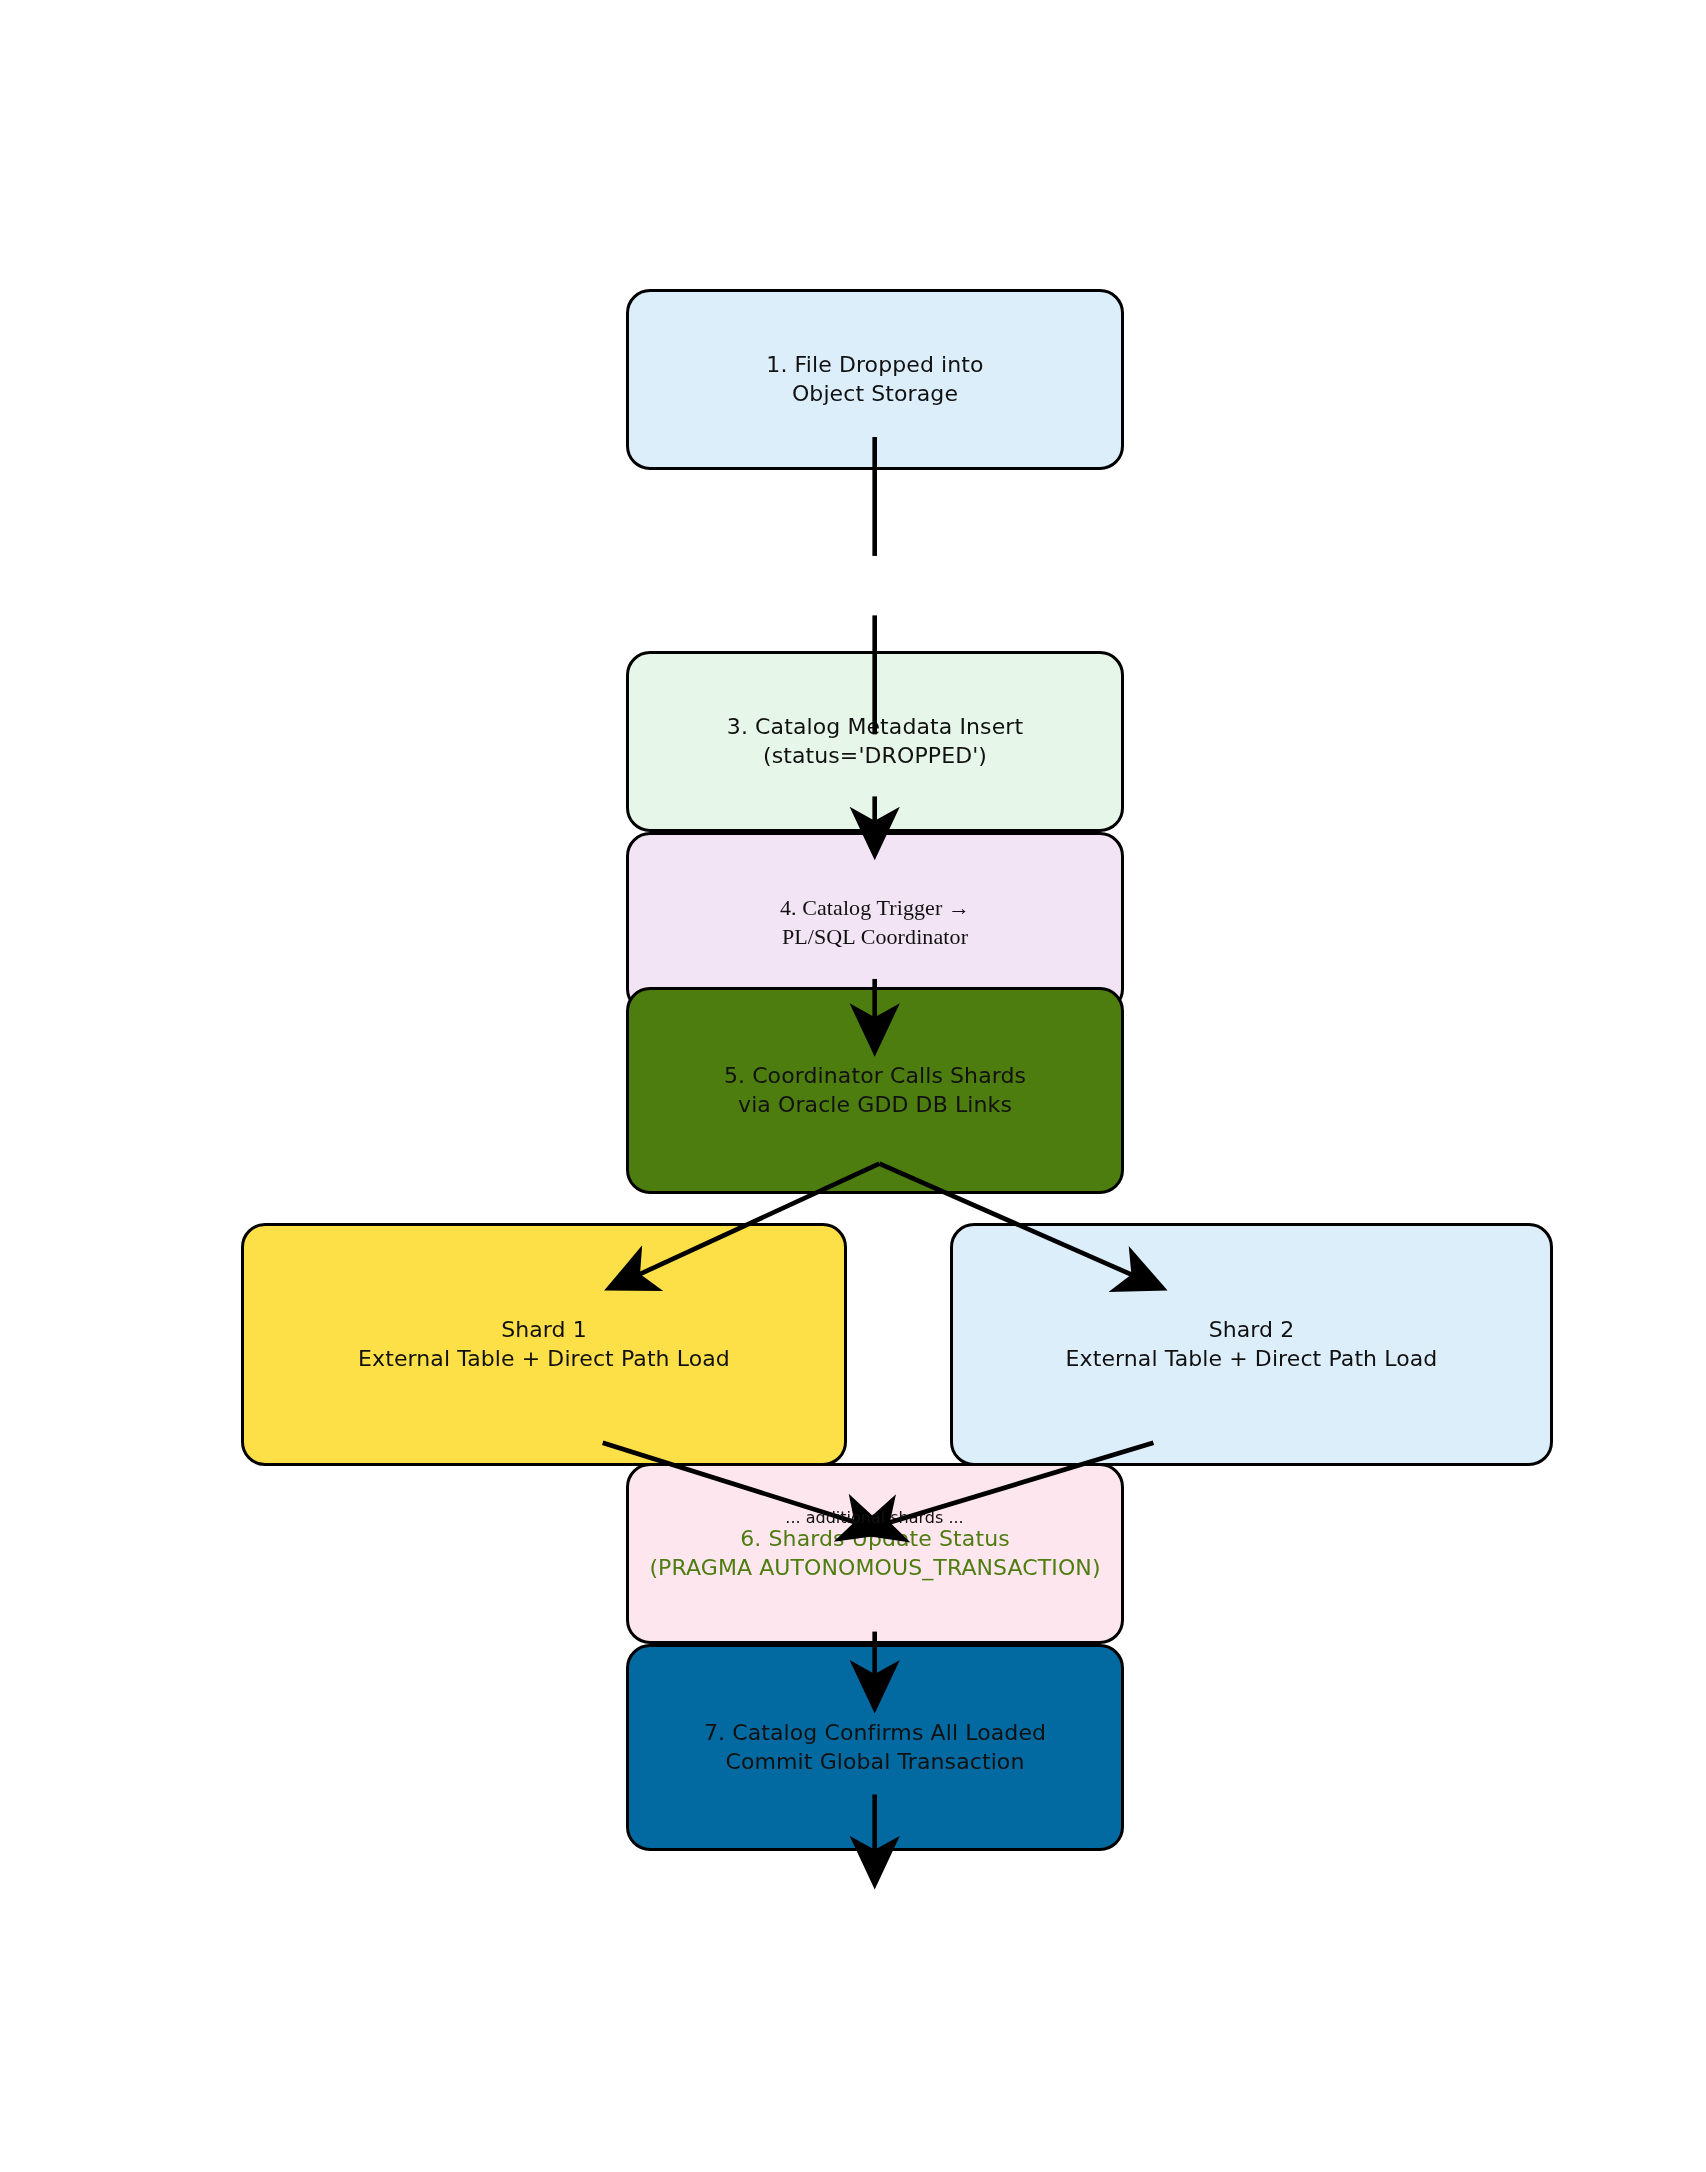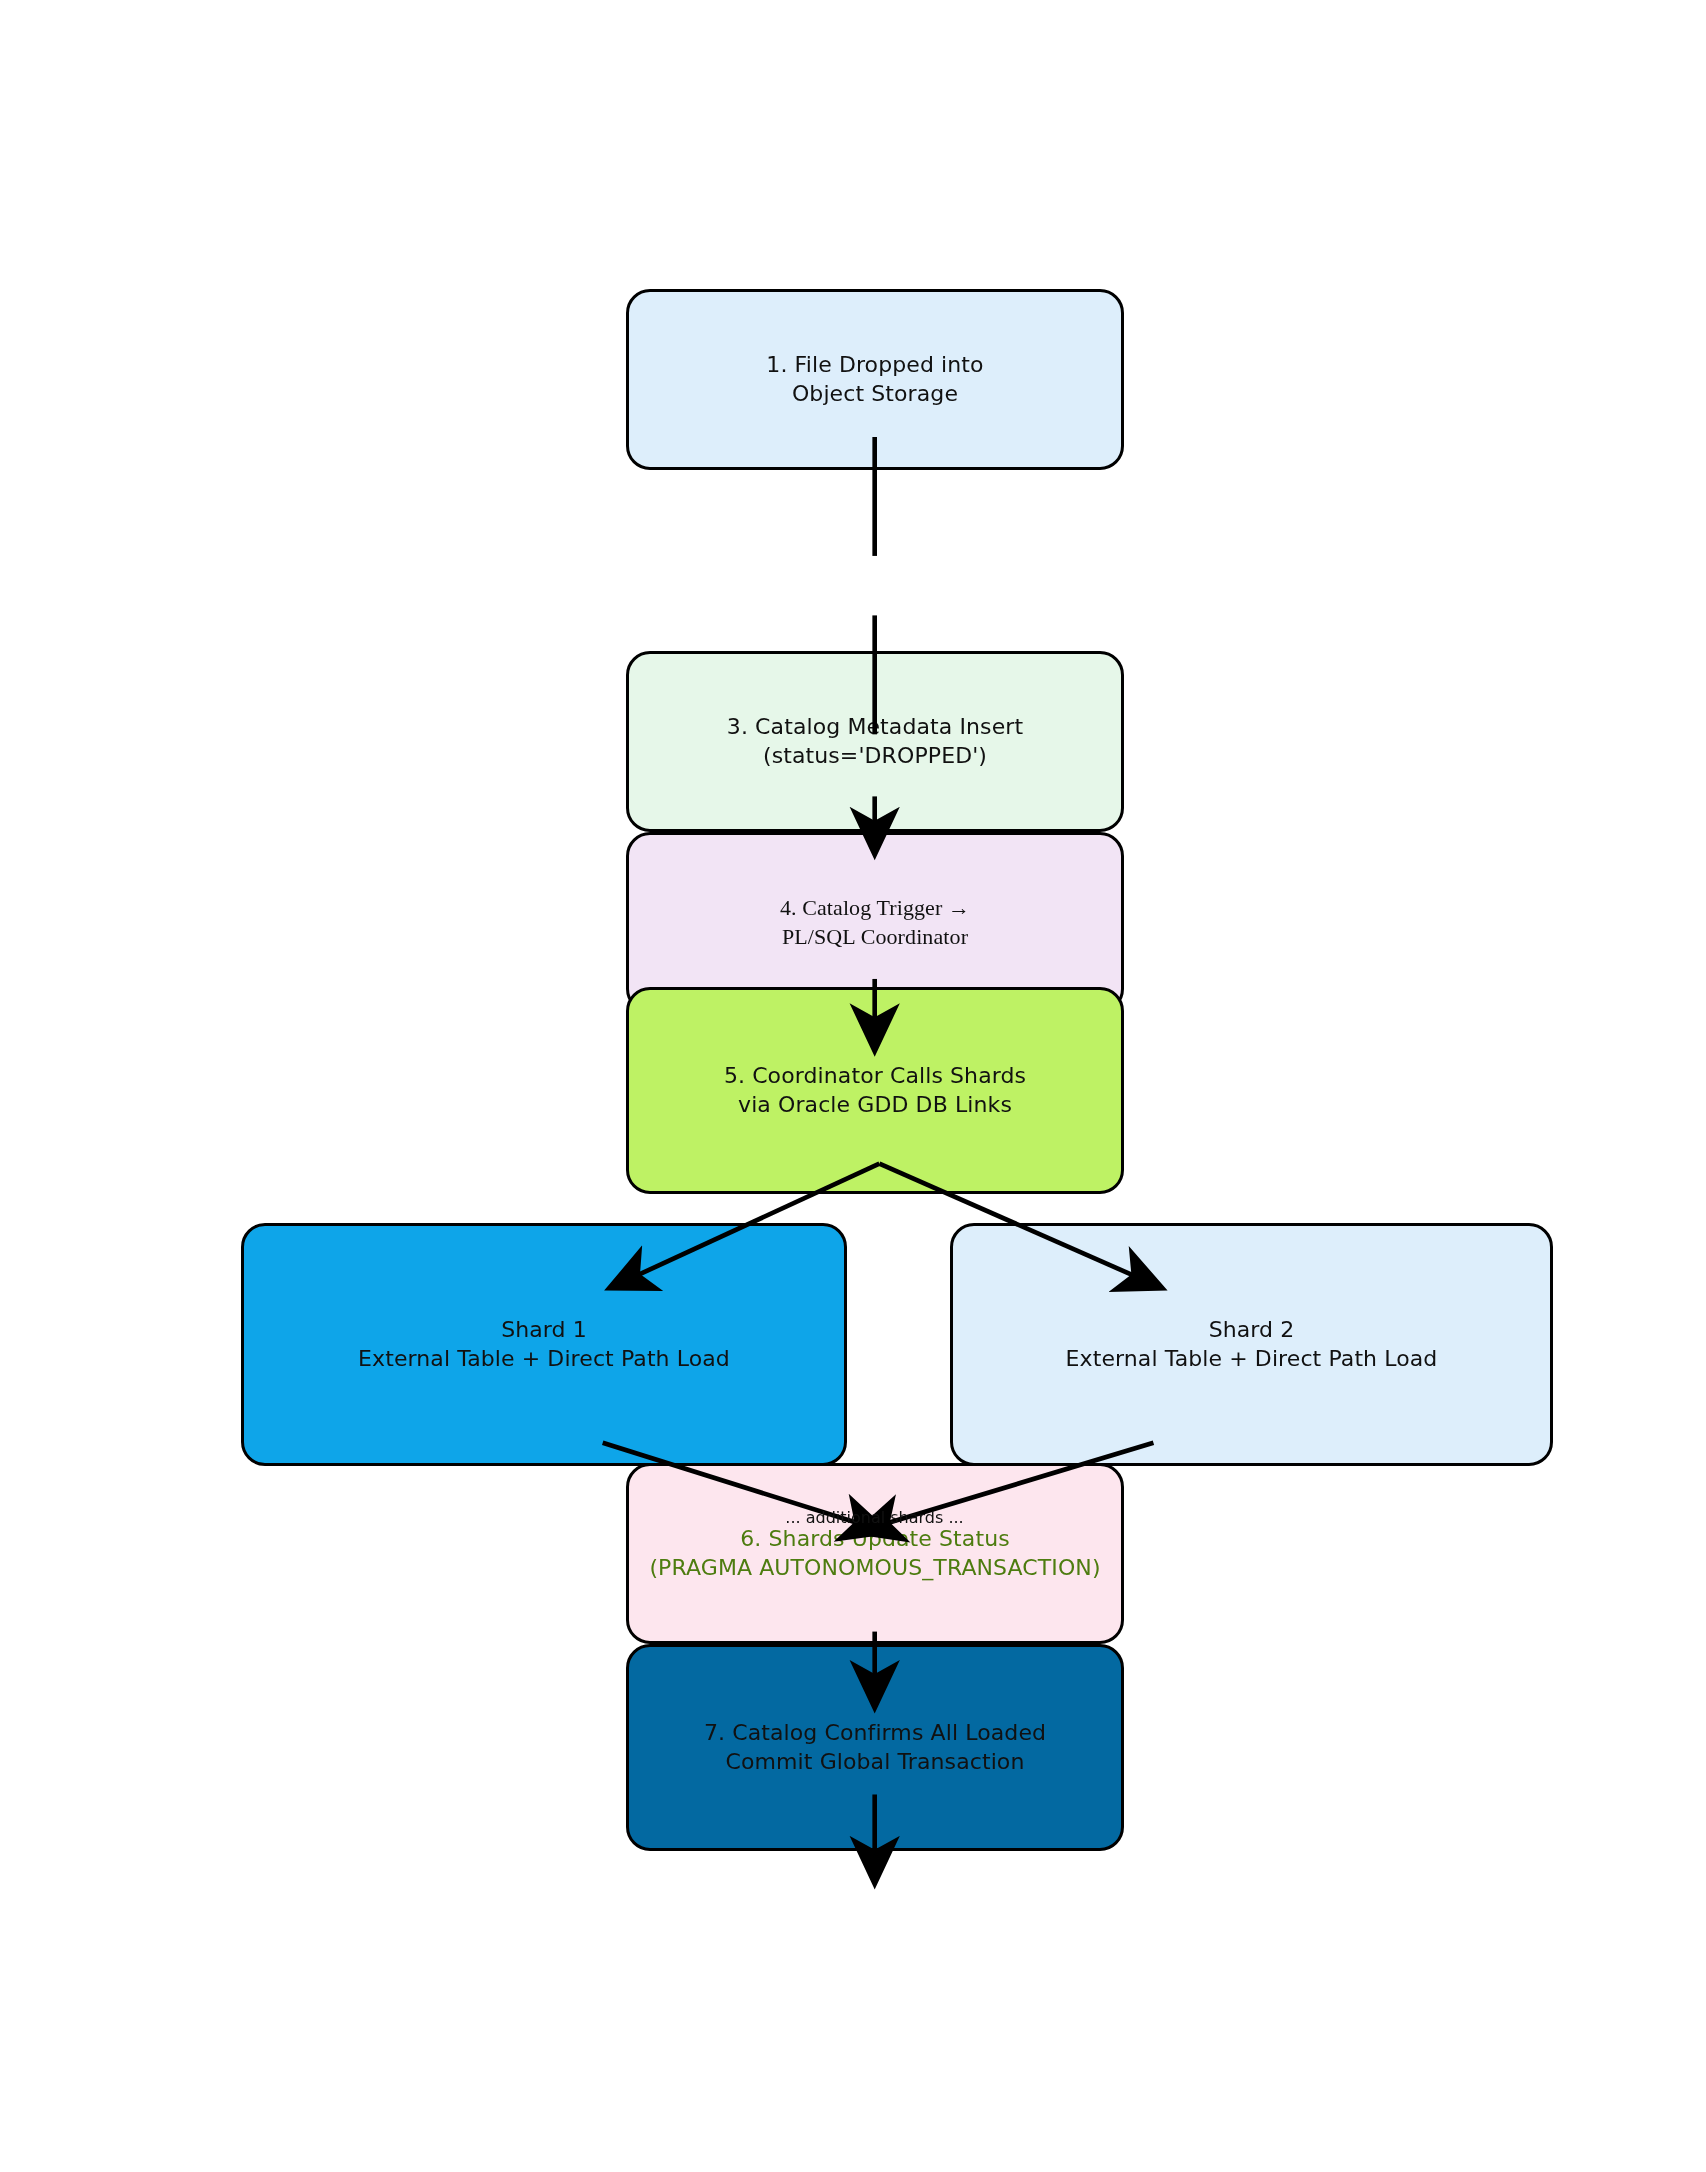--- a/index.html
+++ b/index.html
@@ -65,25 +65,25 @@
 Object Storage</span>
   </div>
   <div class="node" style="left: 626px; top: 651px; width: 498px; height: 181px; background: rgb(230, 247, 233); border-color: rgb(0, 0, 0); color: rgb(17, 17, 17);">
     <span class="lbl">3. Catalog Metadata Insert
 (status='DROPPED')</span>
   </div>
   <div class="node" style="left: 626px; top: 832px; width: 498px; height: 181px; background: rgb(242, 228, 245); border-color: rgb(0, 0, 0); color: rgb(17, 17, 17); font-family: Liberation Serif, serif;">
     <span class="lbl">4. Catalog Trigger →
 PL/SQL Coordinator</span>
   </div>
-  <div class="node" style="left: 626px; top: 987px; width: 498px; height: 207px; background: #bef264; border-color: rgb(0, 0, 0); color: rgb(17, 17, 17); text-align: center;">
+  <div class="node" style="left: 626px; top: 987px; width: 498px; height: 207px; background: #4d7c0f; border-color: rgb(0, 0, 0); color: rgb(17, 17, 17); text-align: center;">
     <span class="lbl">5. Coordinator Calls Shards
 via Oracle GDD DB Links</span>
   </div>
-  <div class="node" style="left: 241px; top: 1223px; width: 606px; height: 243px; background: #0ea5e9; border-color: rgb(0, 0, 0); color: rgb(17, 17, 17);">
+  <div class="node" style="left: 241px; top: 1223px; width: 606px; height: 243px; background: #fde047; border-color: rgb(0, 0, 0); color: rgb(17, 17, 17);">
     <span class="lbl">Shard 1
 External Table + Direct Path Load</span>
   </div>
   <div class="node" style="left: 905px; top: 1223px; width: 603px; height: 243px; background: rgb(221, 238, 251); border-color: rgb(0, 0, 0); color: rgb(17, 17, 17); margin-left: 45px;">
     <span class="lbl">Shard 2
 External Table + Direct Path Load</span>
   </div>
   <div class="node" style="left: 626px; top: 1463px; width: 498px; height: 181px; background: rgb(253, 230, 238); border-color: rgb(0, 0, 0); color: #4d7c0f;">
     <span class="lbl">6. Shards Update Status
 (PRAGMA AUTONOMOUS_TRANSACTION)</span>

